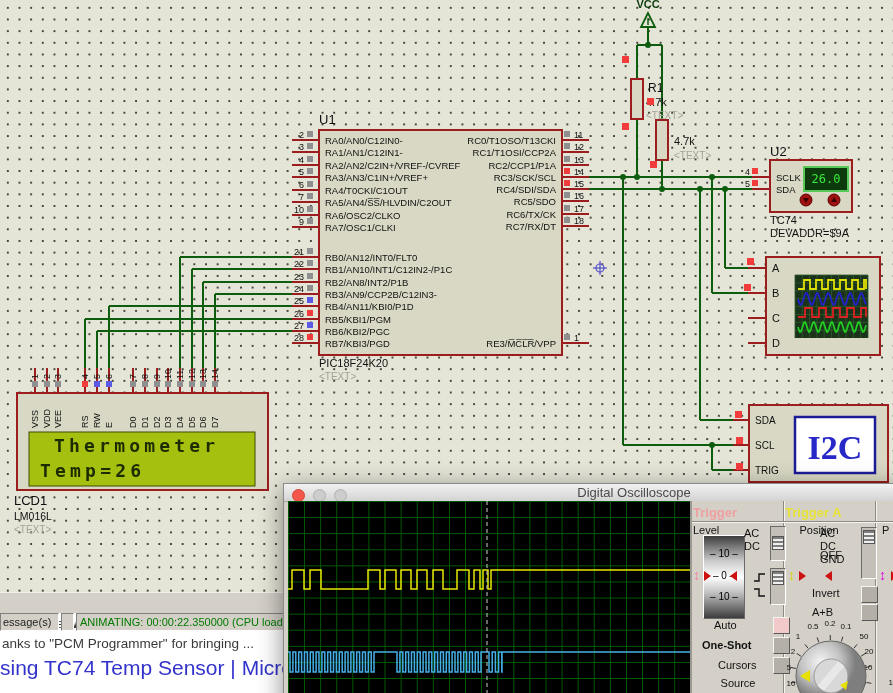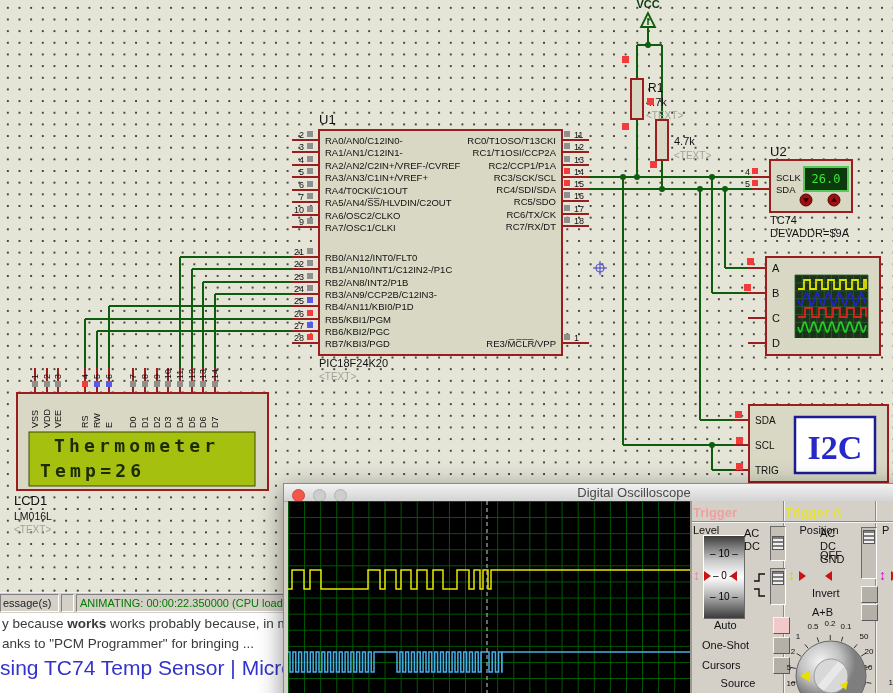--- a/index.html
+++ b/index.html
@@ -14,21 +14,21 @@
                   font-size:21px;color:#3333cc;}
 
   
   .proteus{position:absolute;left:0;top:0;width:893px;height:612px;z-index:1;
            background-color:#e4e4d7;
            background-image:radial-gradient(circle,#45453d 0.8px,transparent 0.95px);
            background-size:11.67px 11.67px;background-position:2px 2px;}
   .statusbar{position:absolute;left:0;top:592px;width:893px;height:20px;background:#d4d0c8;
              border-top:1px solid #f2f0ec;background-image:none;}
   .sunken{position:absolute;border:1px solid;border-color:#808080 #ffffff #ffffff #808080;
-          background:#d4d0c8;font-size:11px;line-height:16px;overflow:hidden;white-space:nowrap;}
+          background:#d4d0c8;font-size:11px;line-height:16px;overflow:hidden;white-space:nowrap;margin-top:19px;}
   .anim-text{color:#007a00;padding-left:3px;}
   .msg-text{color:#222;padding-left:2px;}
 
   
   .scope-win{position:absolute;left:283px;top:483px;width:700px;height:262px;z-index:5;
              background:#d4d0c8;border:1px solid #8a8a8a;box-shadow:0 6px 24px rgba(0,0,0,0.45);}
   .titlebar{position:absolute;left:0;top:0;width:100%;height:17px;
             background:linear-gradient(180deg,#f2f2f2,#d3d3d3);border-bottom:1px solid #a8a8a8;}
   .titlebar .title{position:absolute;left:0;top:1px;width:700px;text-align:center;
                    font-size:13px;color:#4a4a4a;}
@@ -412,23 +412,23 @@
       <polyline points="0,8 5,8 5,1 11,1" fill="none" stroke="#111" stroke-width="1.4"></polyline>
       </svg>
     <svg width="12" height="9" style="position:absolute;left:62px;top:87px;">
       <polyline points="0,1 5,1 5,8 11,8" fill="none" stroke="#111" stroke-width="1.4"></polyline>
       </svg>
     <div class="vswitch" style="left:78px;top:67px;height:35px;">
       <div class="handle" style="top:2px"></div>
     </div>
     <div class="rlabel" style="left:22px;top:118px;width:56px;">Auto</div>
     <div class="pbtn pink" style="left:81px;top:116px;"></div>
-    <div class="rlabel" style="left:10px;top:138px;width:68px;">One-Shot</div>
+    <div class="rlabel" style="left:10px;top:138px;width:68px;font-weight:bold;">One-Shot</div>
     <div class="pbtn" style="left:81px;top:136px;"></div>
-    <div class="rlabel" style="left:10px;top:158px;width:68px;">Cursors</div>
+    <div class="rlabel" style="left:26px;top:158px;width:68px;">Cursors</div>
     <div class="pbtn" style="left:81px;top:156px;"></div>
     <div class="small-label" style="left:1px;top:176px;width:90px;text-align:center;">Source</div>
     <div class="src-letters" style="position:absolute;left:1px;top:188px;width:90px;text-align:center;">
       <span style="color:#d6d600">A</span><span style="color:#00a0e0">B</span><span style="color:#e000e0">C</span><span style="color:#00b000">D</span>
     </div>
 
     <div class="sect-title" style="left:93px;width:90px;color:#e8e337;">Trigger A</div>
     <div class="small-label" style="left:93px;top:23px;width:68px;text-align:center;">Position</div>
     <div class="tri-r" style="left:107px;top:70px;"></div>
     <div class="tri-l" style="left:133px;top:70px;"></div>

